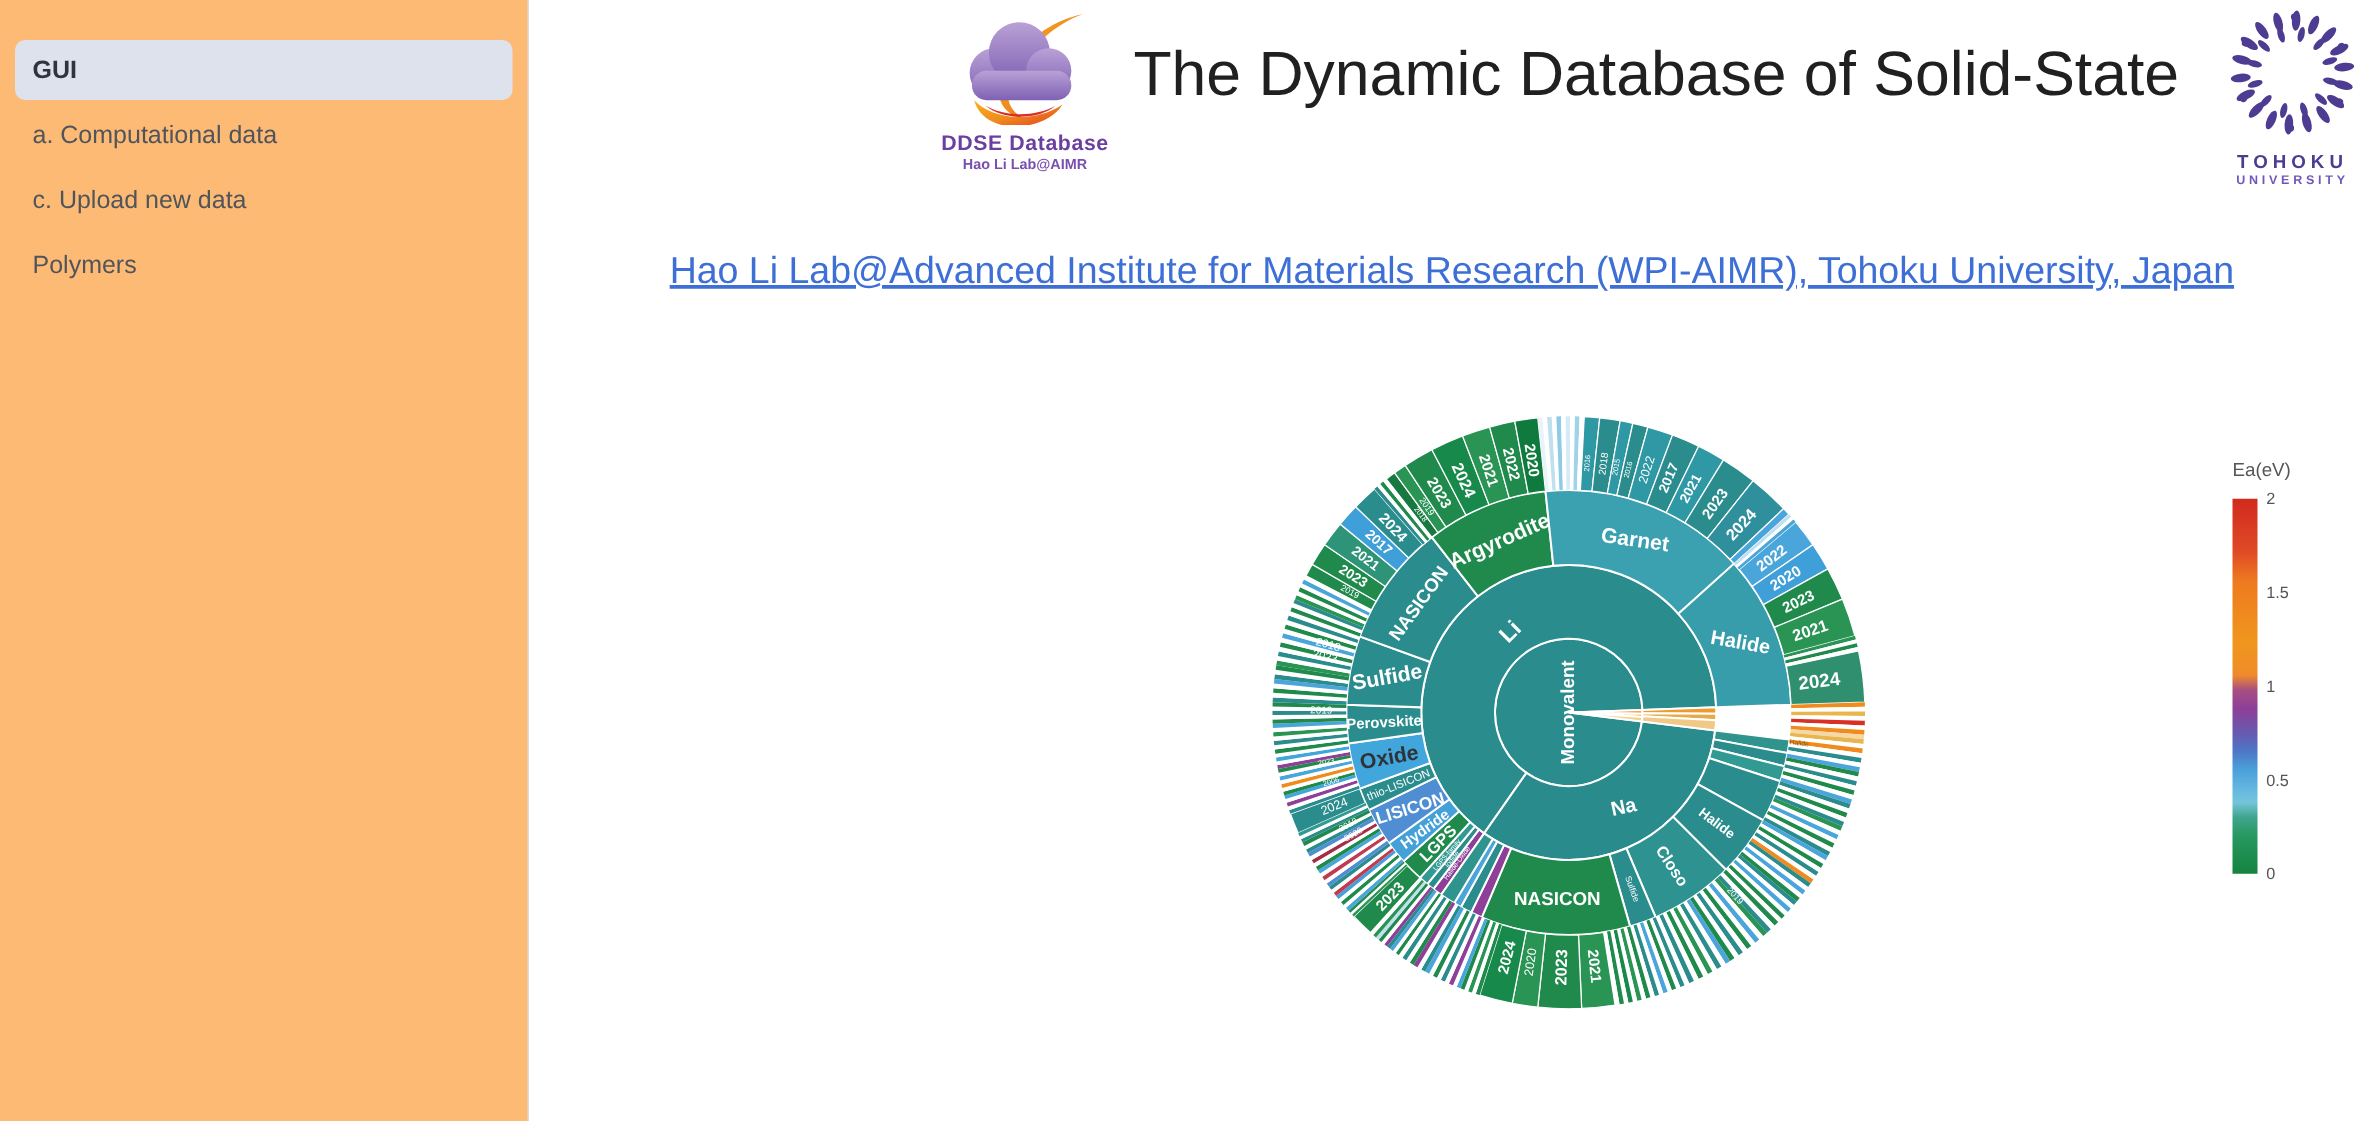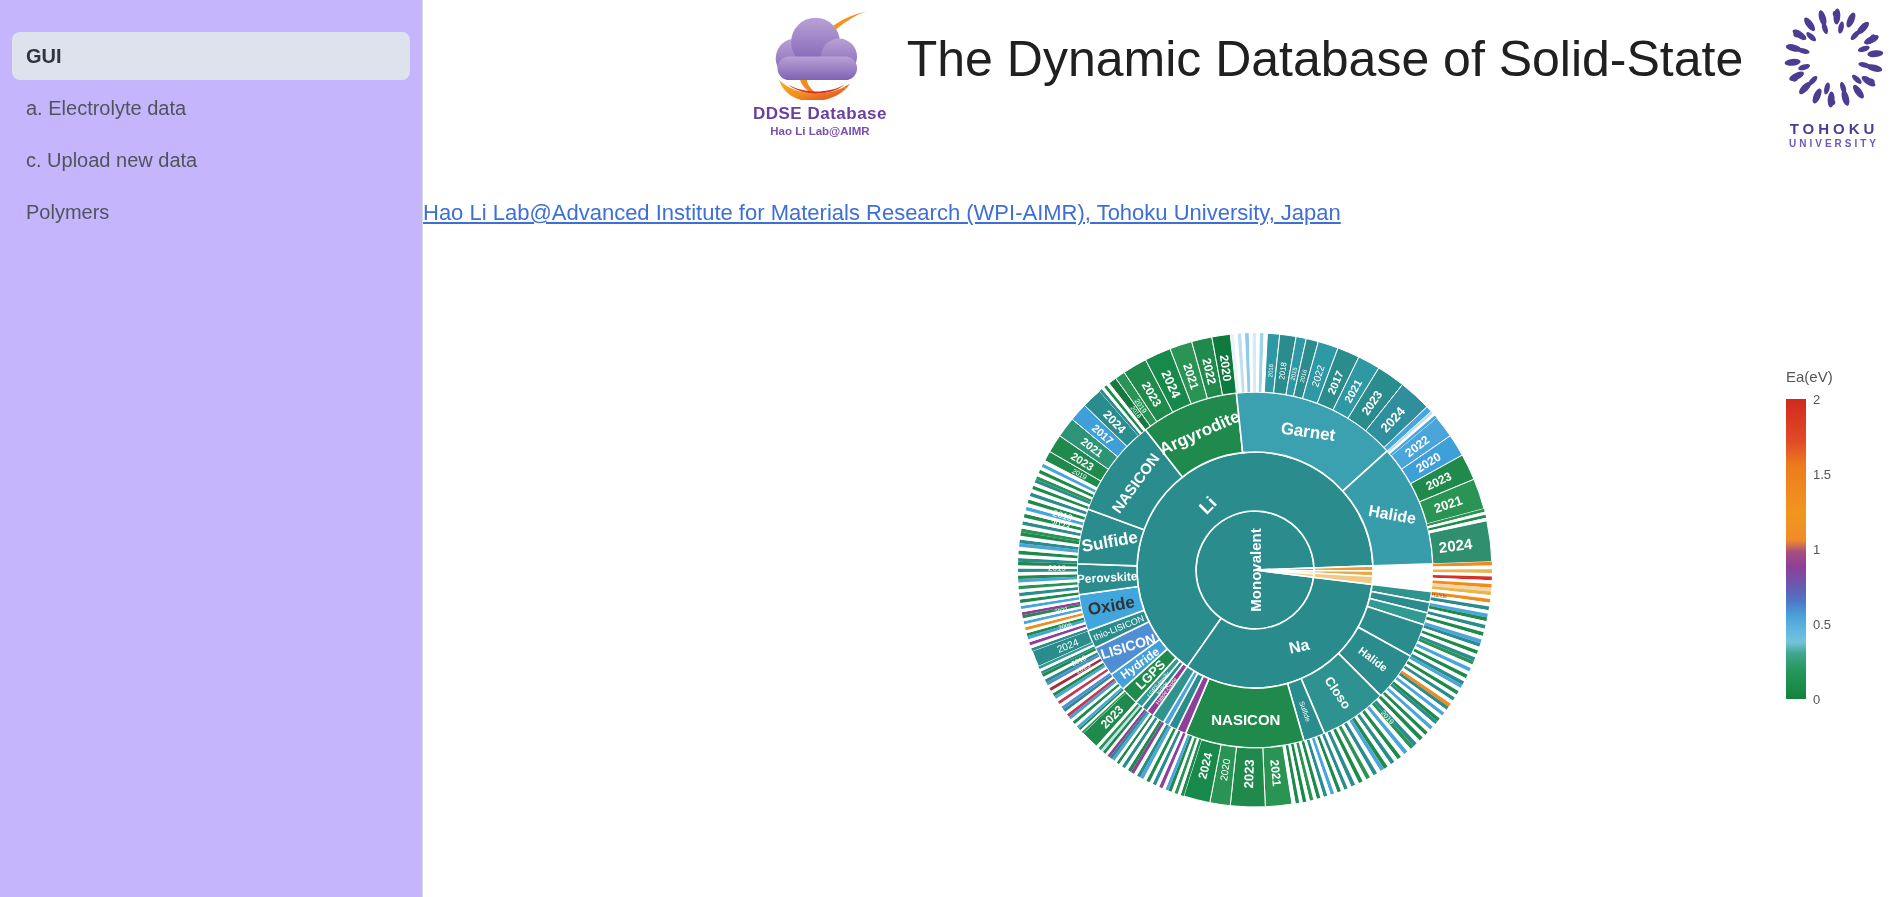--- a/index.html
+++ b/index.html
@@ -1,33 +1,33 @@
 <!DOCTYPE html>
 <html><head>
 <meta charset="utf-8">
 <style>
   html,body{margin:0;padding:0;width:1900px;height:897px;background:#ffffff;overflow:hidden;
     font-family:"Liberation Sans",sans-serif;}
   
-  .sidebar{position:absolute;left:0;top:0;width:423px;height:897px;background:#c4b5fd;
+  .sidebar{position:absolute;left:0;top:0;width:423px;height:897px;background:#fdba74;
     border-right:1px solid #d9dde3;box-sizing:border-box;}
   .nav{padding-top:28px;}
   .nav-item{margin:4px 12px;padding:0 14px;height:48px;display:flex;align-items:center;
     border-radius:8px;font-size:20px;color:#50545b;cursor:pointer;}
   .nav-item.selected{background:#dde2ec;color:#31333f;font-weight:700;}
   
   .ddse-logo{position:absolute;left:742px;top:6px;width:156px;text-align:center;}
   .ddse-name{font-size:17px;font-weight:700;color:#6b3fa0;margin-top:0px;letter-spacing:.5px;}
   .ddse-sub{font-size:11.5px;font-weight:700;color:#7a4fae;margin-top:1px;}
   .page-title{position:absolute;left:880px;top:30px;width:890px;margin:0;text-align:center;
     font-size:50px;font-weight:300;color:#202020;line-height:1.18;}
   .tohoku-logo{position:absolute;left:1770px;top:6px;width:128px;text-align:center;color:#4e3c92;}
   .tohoku-name{font-size:15px;font-weight:700;letter-spacing:4px;margin-top:6px;}
   .tohoku-univ{font-size:10px;font-weight:700;letter-spacing:3px;color:#7158b8;margin-top:1px;}
-  .lab-link{position:absolute;left:423px;right:0;top:200px;font-size:22px;}
+  .lab-link{position:absolute;left:423px;right:0;top:200px;text-align:center;font-size:30px;}
   .lab-link a{color:#3d6fd6;text-decoration:underline;}
   
   #sunburst{position:absolute;left:995px;top:310px;width:520px;height:520px;}
   
   .legend{position:absolute;left:1786px;top:368px;color:#555;}
   .legend-title{font-size:15px;margin-bottom:14px;}
   .legend-body{position:relative;}
   .legend-bar{width:20px;height:300px;}
   .legend-ticks{position:absolute;left:27px;top:0;height:300px;width:40px;}
   .legend-tick{position:absolute;transform:translateY(-50%);font-size:13px;color:#555;}
@@ -36,21 +36,21 @@
 </style>
 </head>
 <body>
 
 <aside class="sidebar">
   <nav class="nav">
     <div class="nav-item selected">
       <span>GUI</span>
     </div>
     <div class="nav-item">
-      <span>a. Electrolyte data</span>
+      <span>a. Computational data</span>
     </div>
     <div class="nav-item">
       <span>c. Upload new data</span>
     </div>
     <div class="nav-item">
       <span>Polymers</span>
     </div>
   </nav>
 </aside>
 

